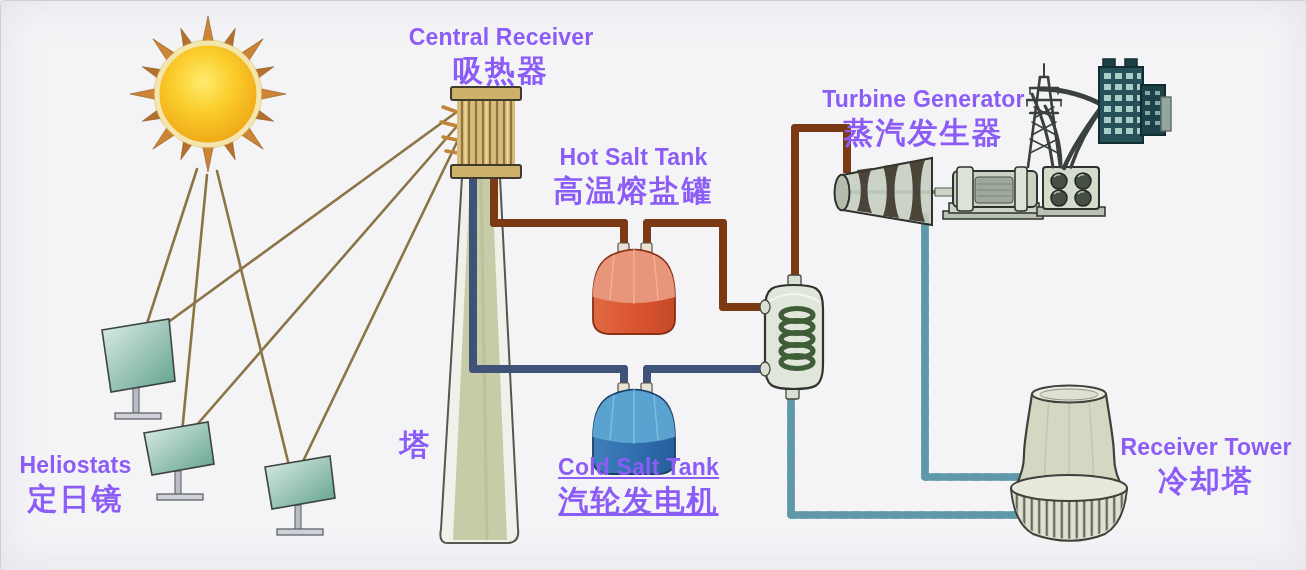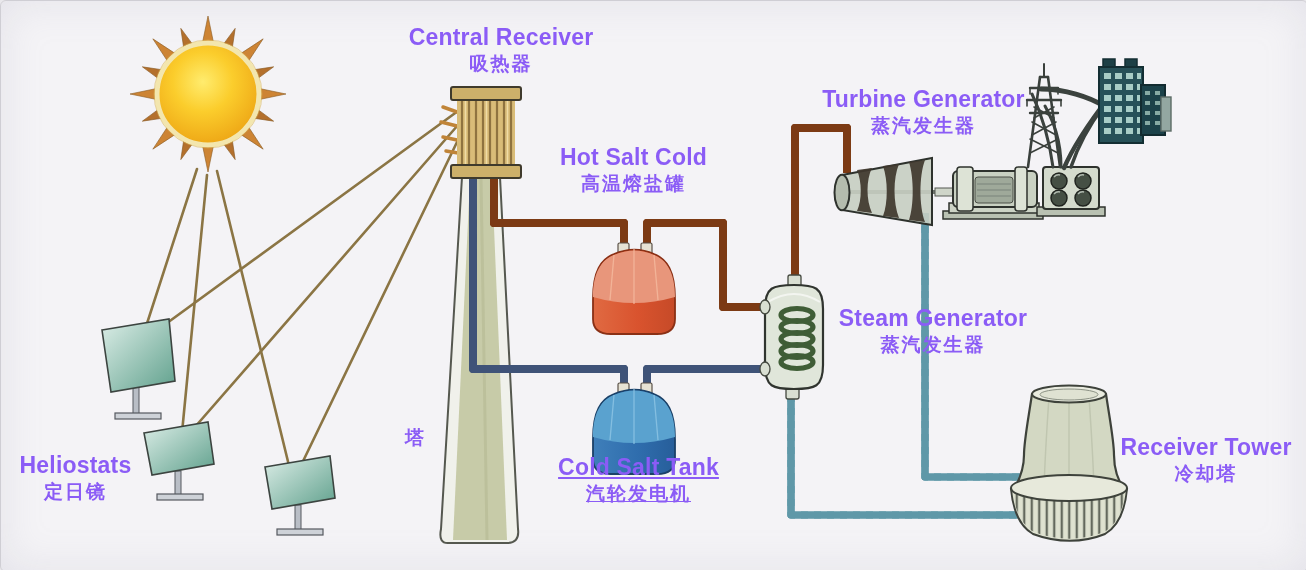--- a/index.html
+++ b/index.html
@@ -5,21 +5,21 @@
   html,body{margin:0;padding:0;background:#e9e8ec;}
   .stage{
     position:relative;width:1306px;height:570px;overflow:hidden;
     background:#f4f3f6;border:1px solid #cfced4;border-radius:6px;
     box-shadow:inset 0 0 40px rgba(170,170,185,.22);
     font-family:"Liberation Sans",sans-serif;
   }
   .stage svg{position:absolute;left:0;top:0;}
   .lbl{position:absolute;text-align:center;color:#8b5cf6;line-height:1.24;z-index:5;}
   .lbl .en{display:block;font-size:23px;font-weight:700;letter-spacing:.2px;}
-  .lbl .zh{display:block;font-size:19px;font-weight:700;letter-spacing:2px;}
+  .lbl .zh{display:block;font-size:30px;font-weight:700;letter-spacing:2px;}
   
   .pp{fill:none;stroke-linejoin:round;stroke-linecap:butt;}
   .hot-e{stroke:#7c3a14;stroke-width:7.8;}
   .hot-b{stroke:#cd7a45;stroke-width:6.0;}
   .hot-d{stroke:#8a3110;stroke-width:4.2;stroke-dasharray:9 7;}
   .cold-e{stroke:#3f5378;stroke-width:7.8;}
   .cold-b{stroke:#a3b1cc;stroke-width:6.0;}
   .cold-d{stroke:#37507c;stroke-width:4.2;stroke-dasharray:8 7;}
   .wat-e{stroke:#5f98a8;stroke-width:7.2;}
   .wat-b{stroke:#a9ccd6;stroke-width:5.4;}
@@ -321,31 +321,27 @@
              C1114,525 1122,511 1124,492 Z" fill="url(#strutP)" opacity=".9"></path>
     <ellipse cx="1068" cy="487" rx="58" ry="13" fill="#e7e9db" stroke="#3e423b" stroke-width="2"></ellipse>
   </g>
 </svg>
 
 <div class="lbl" style="left:370px;top:22px;width:260px;">
   <span class="en">Central Receiver</span>
   <span class="zh">吸热器</span>
 </div>
 <div class="lbl" style="left:520px;top:142px;width:225px;">
-  <span class="en">Hot Salt Cold</span>
+  <span class="en">Hot Salt Tank</span>
   <span class="zh">高温熔盐罐</span>
 </div>
 <div class="lbl" style="left:800px;top:84px;width:245px;">
   <span class="en">Turbine Generator</span>
   <span class="zh">蒸汽发生器</span>
 </div>
-<div class="lbl" style="left:812px;top:303px;width:240px;">
-  <span class="en">Steam Generator</span>
-  <span class="zh">蒸汽发生器</span>
-</div>
 <div class="lbl" style="left:1105px;top:432px;width:200px;">
   <span class="en">Receiver Tower</span>
   <span class="zh">冷却塔</span>
 </div>
 <div class="lbl" style="left:525px;top:452px;width:225px;text-decoration:underline;">
   <span class="en">Cold Salt Tank</span>
   <span class="zh">汽轮发电机</span>
 </div>
 <div class="lbl" style="left:352px;top:425px;width:125px;">
   <span class="zh">塔</span>

